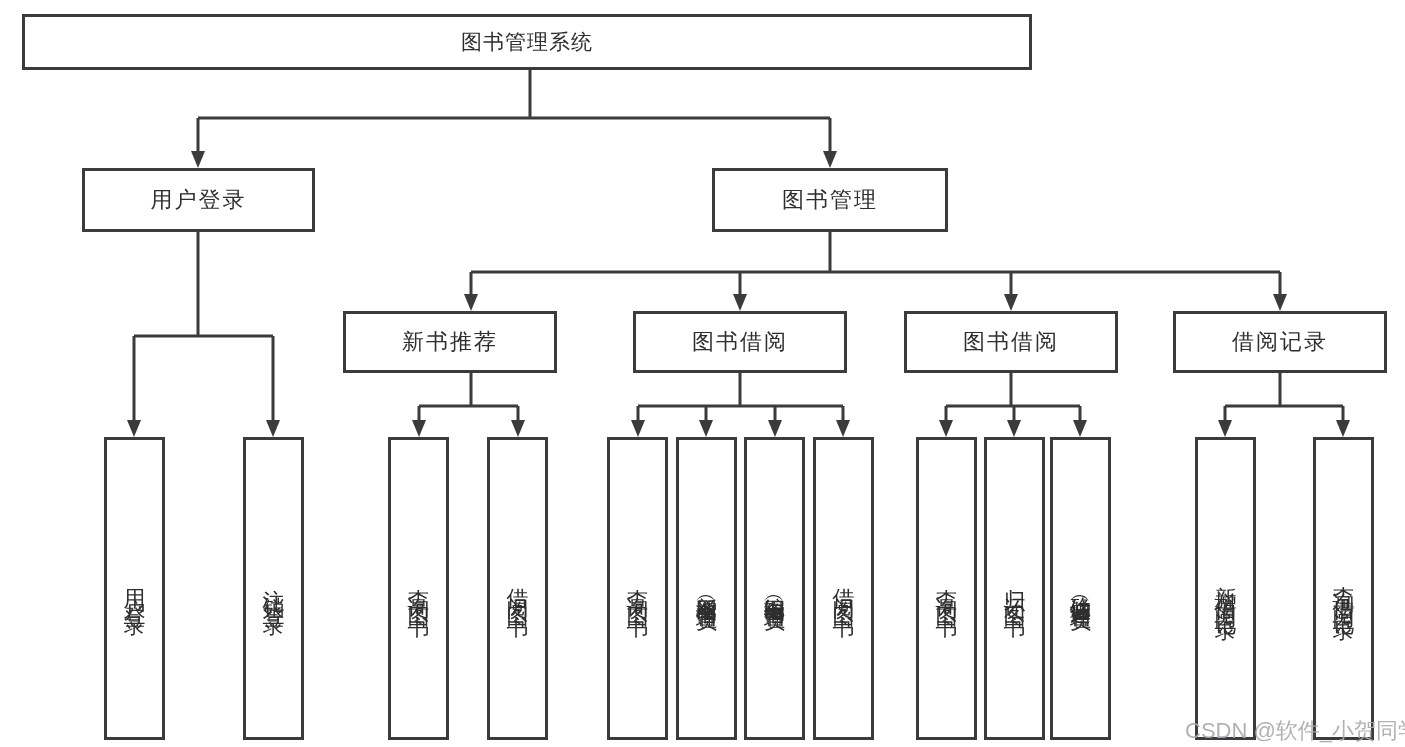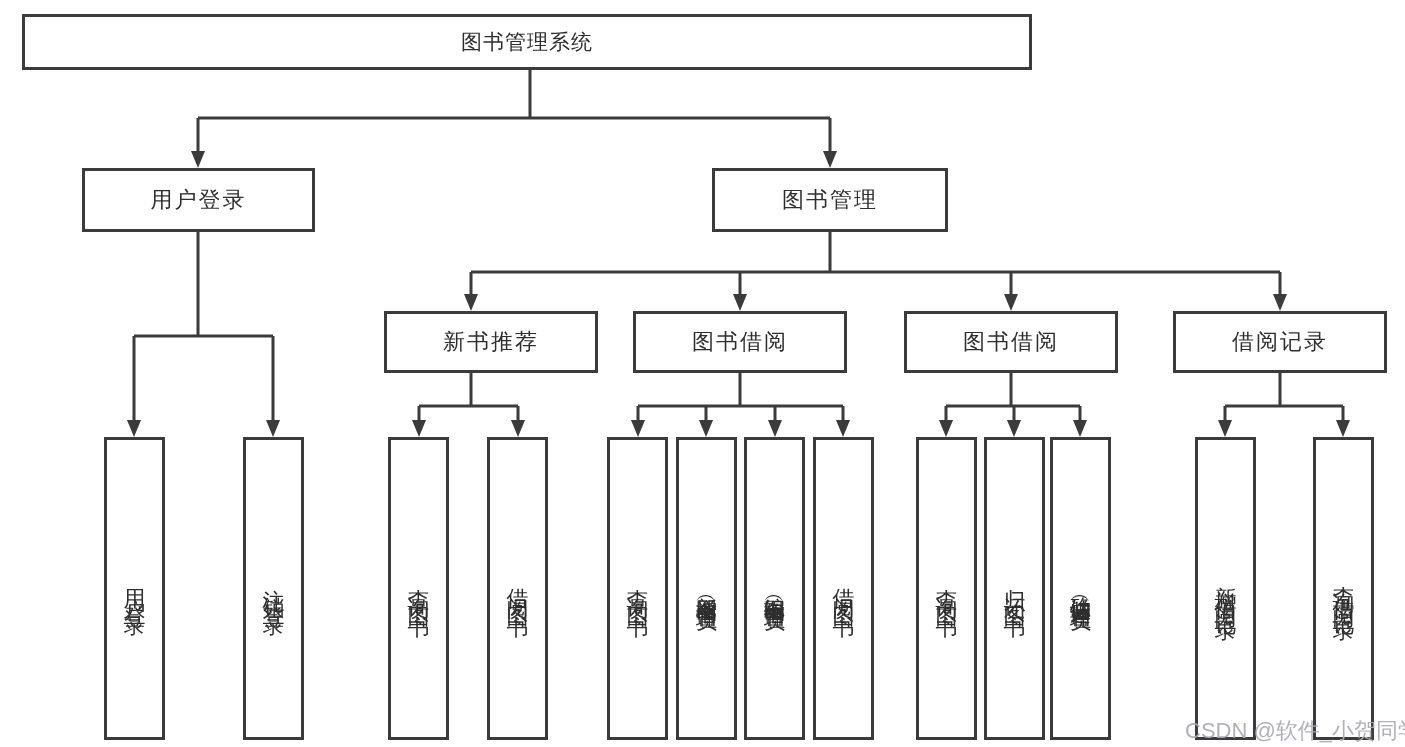--- a/index.html
+++ b/index.html
@@ -26,21 +26,21 @@
     border:3px solid var(--line);
     box-sizing:border-box;
     display:flex;align-items:center;justify-content:center;
     text-align:center;
   }
   .root{left:22px;top:14px;width:1010px;height:56px;font-size:21px;letter-spacing:1px;}
   .lvl2,.lvl3{font-size:22px;letter-spacing:2px;}
   .b-user   {left:82px; top:168px;width:233px;height:64px;}
   .b-mgmt   {left:712px;top:168px;width:236px;height:64px;}
   .lvl3{top:311px;height:62px;width:214px;}
-  .b-new    {left:384px;}
+  .b-new    {left:343px;}
   .b-borrow {left:633px;text-align:center;}
   .b-current{left:904px;}
   .b-record {left:1173px;text-align:center;}
   .leaf{top:437px;height:303px;width:61px;}
   .leaf span{
     writing-mode:vertical-rl;
     text-orientation:mixed;
     font-size:22px;
     letter-spacing:9px;
     white-space:nowrap;

